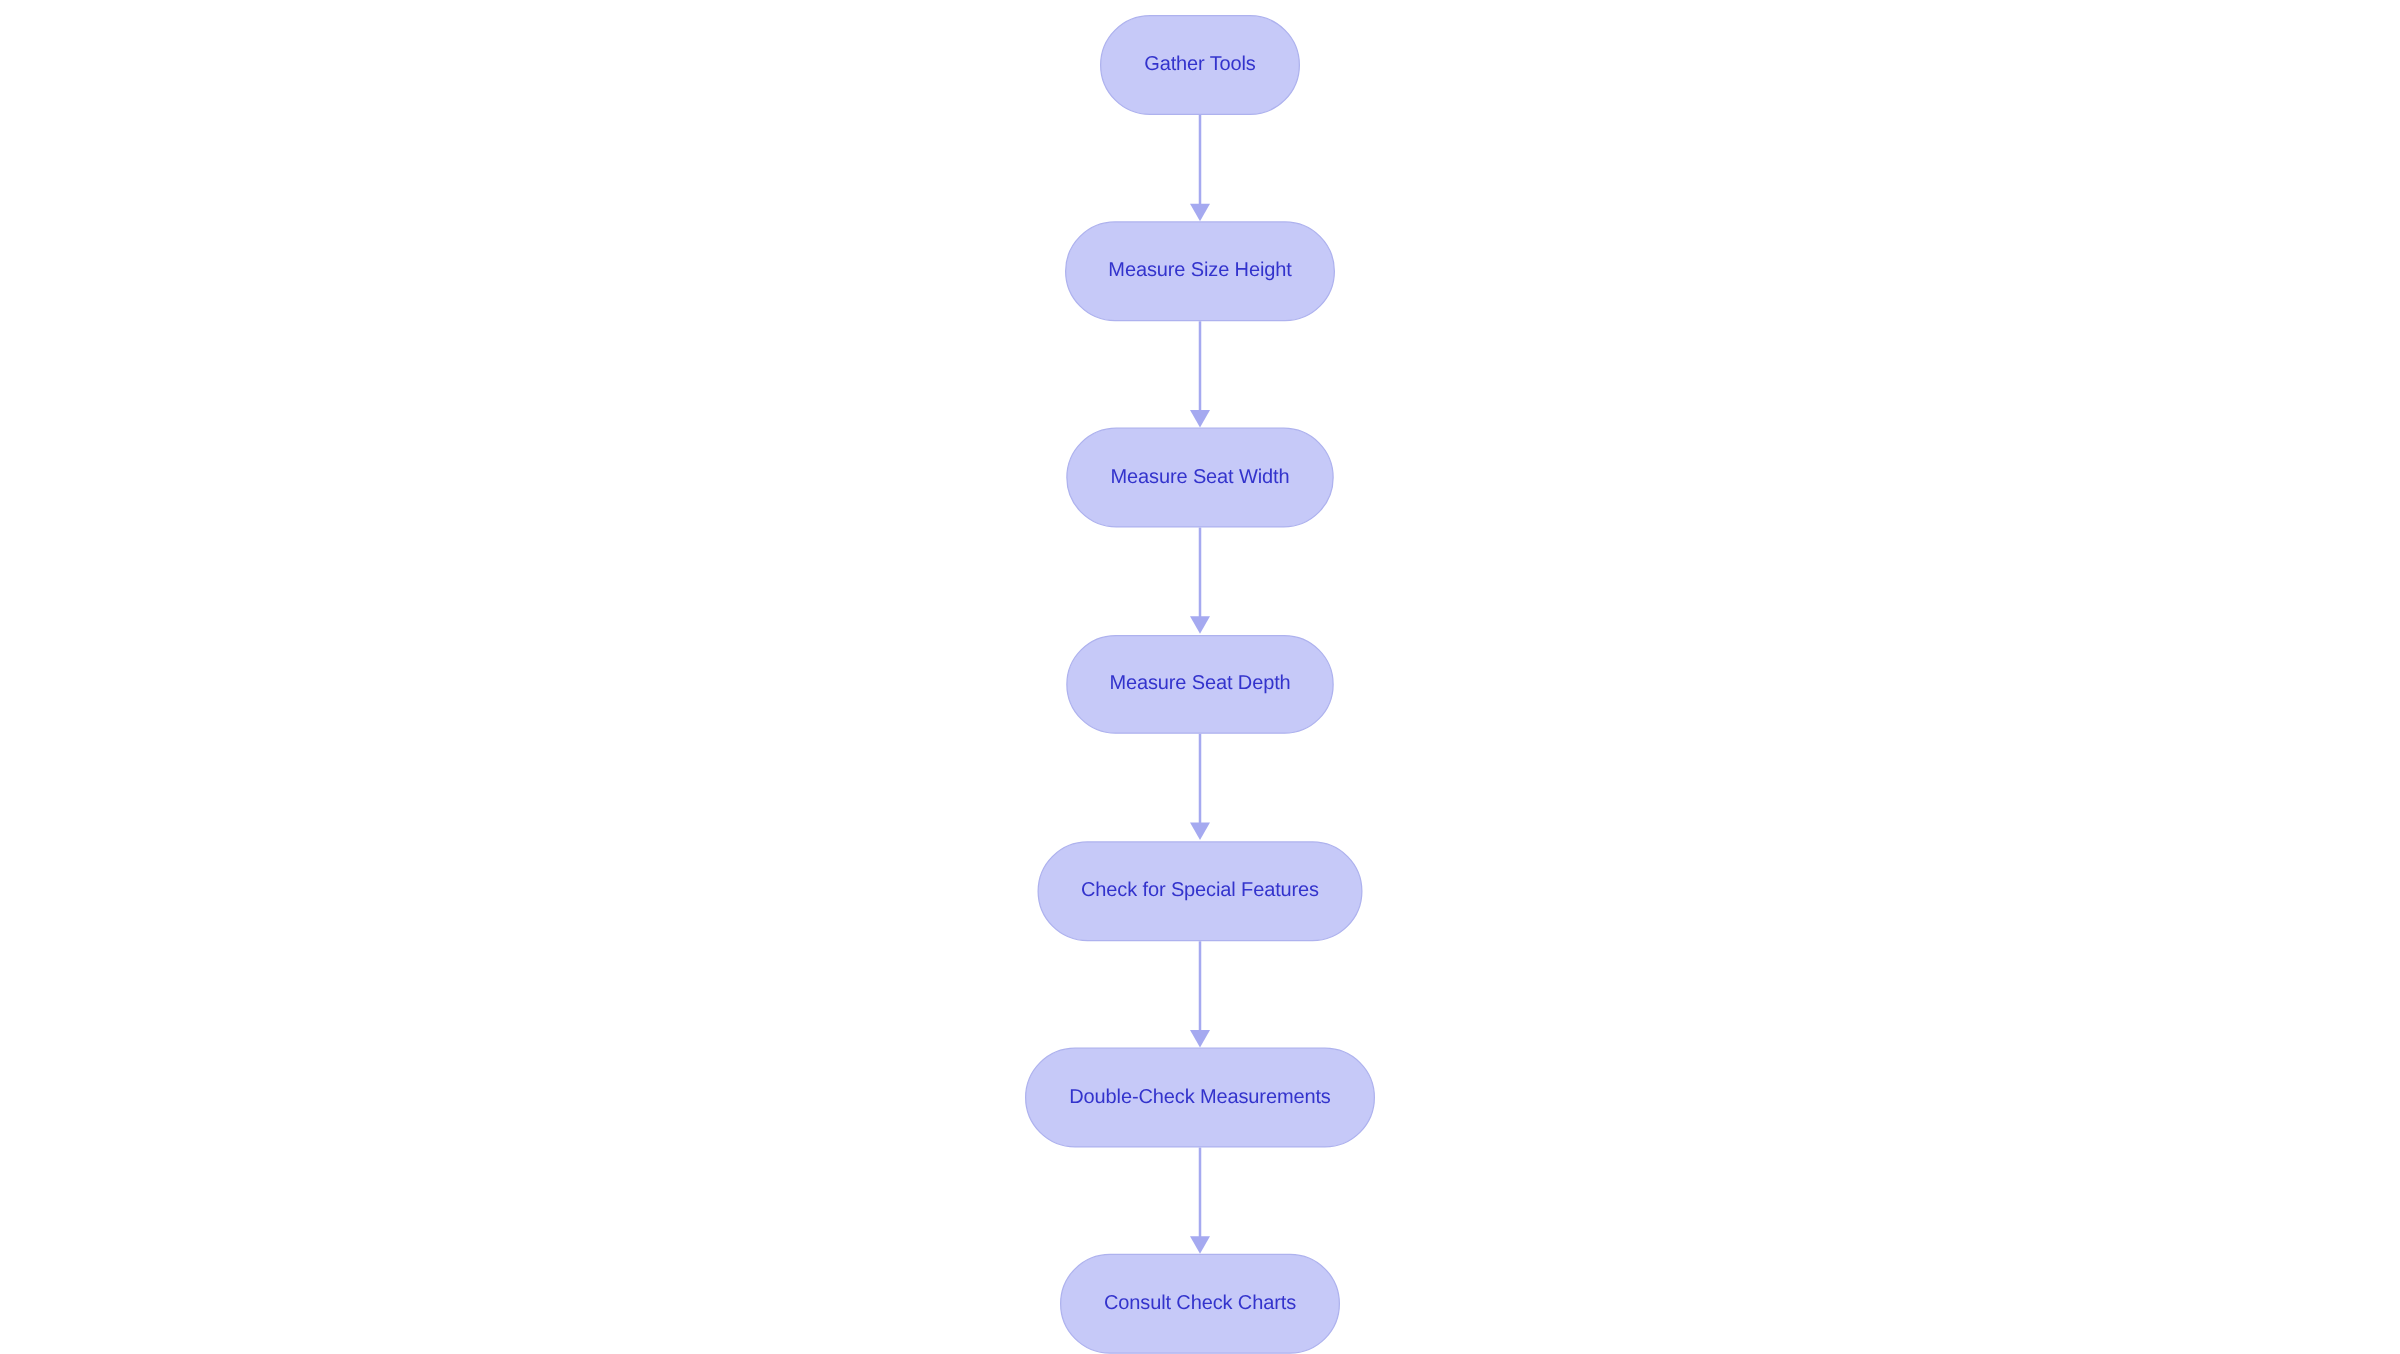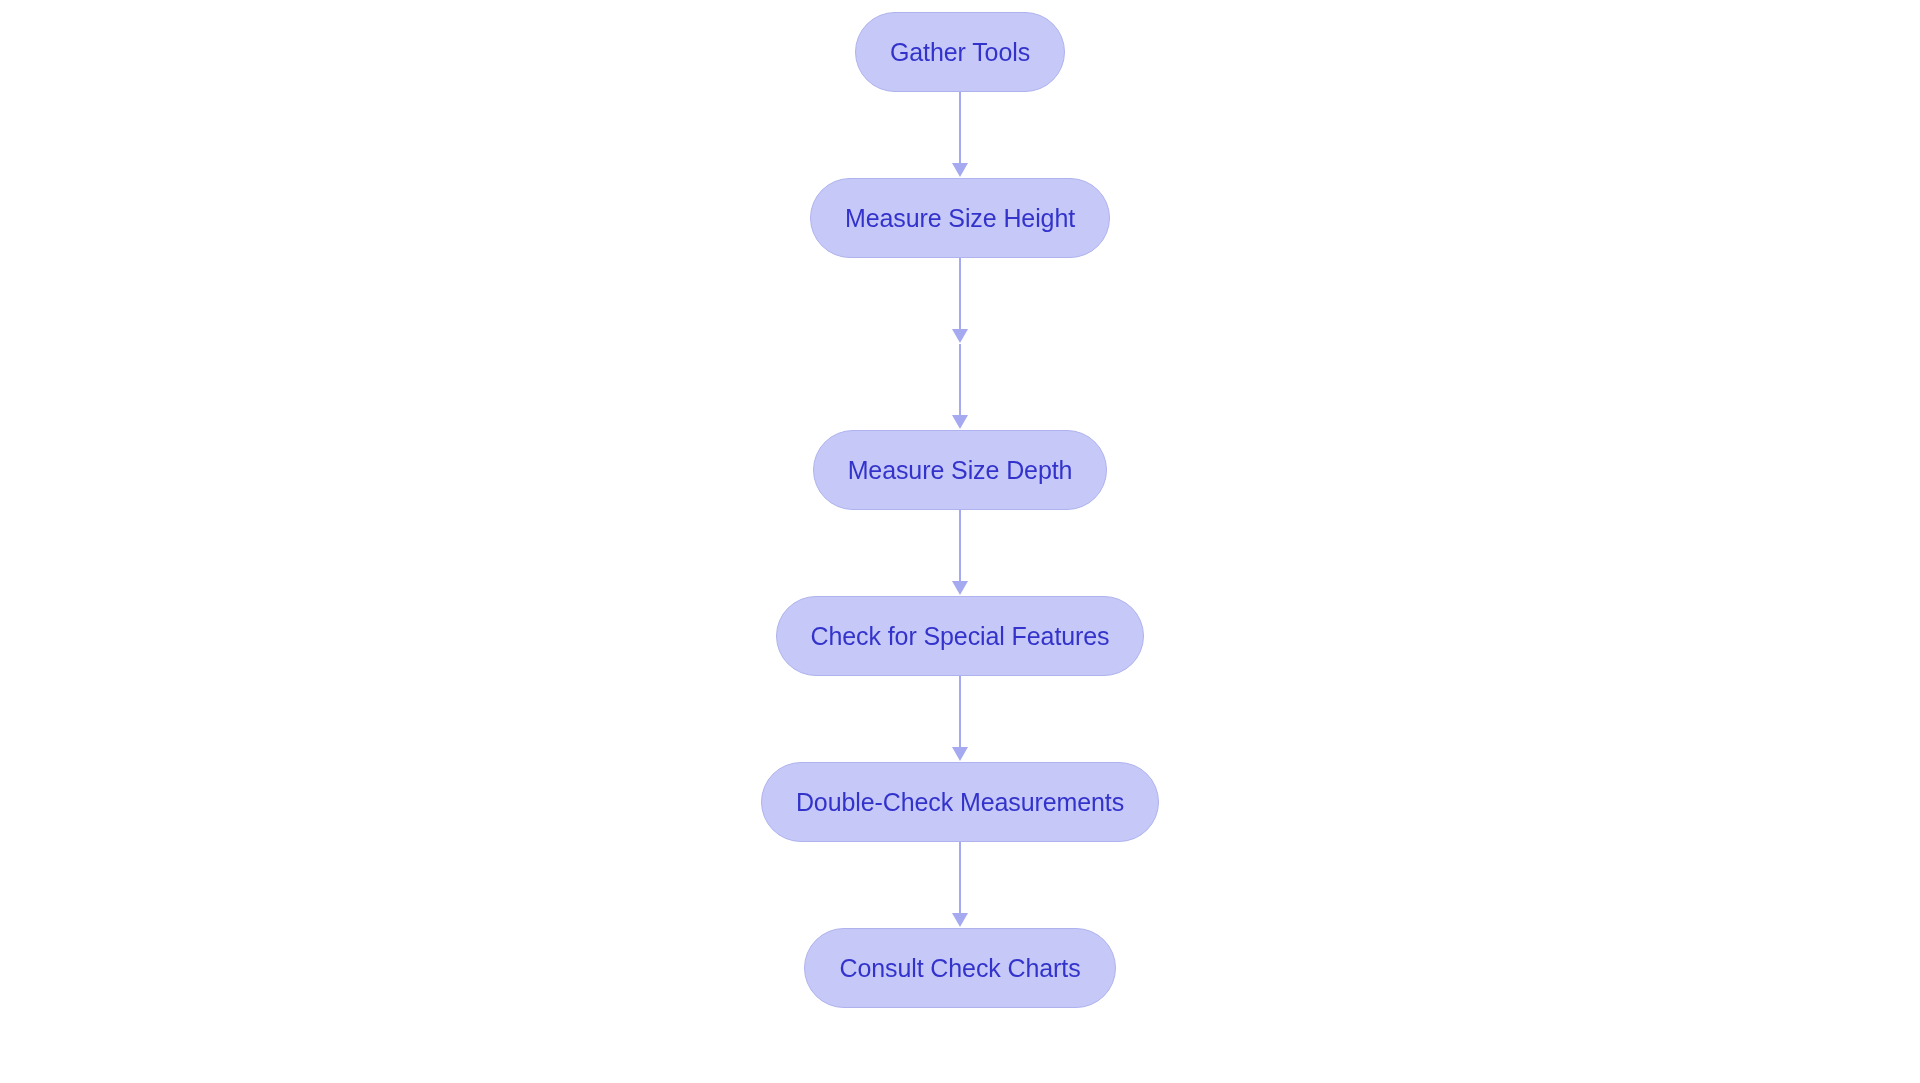--- a/index.html
+++ b/index.html
@@ -32,21 +32,21 @@
     align-items: center;
   }
 
   .flow-node {
     box-sizing: border-box;
     height: 80px;
     border-radius: 40px;
     background: #c6c9f8;
     border: 1.6px solid #aeb2ee;
     color: #3333cc;
-    font-size: 25px;
+    font-size: 16px;
     font-family: "Liberation Sans", sans-serif;
     letter-spacing: -0.1px;
     display: flex;
     align-items: center;
     justify-content: center;
     white-space: nowrap;
     padding: 0 34px;
     user-select: none;
   }
 
@@ -97,28 +97,31 @@
 
     <div class="flow-node">
       <span>Measure Size Height</span>
     </div>
 
     <div class="flow-connector">
       <div class="connector-line"></div>
       <div class="connector-arrow"></div>
     </div>
 
+    <div class="flow-node">
+      <span>Measure Seat Width</span>
+    </div>
 
     <div class="flow-connector">
       <div class="connector-line"></div>
       <div class="connector-arrow"></div>
     </div>
 
     <div class="flow-node">
-      <span>Measure Size Depth</span>
+      <span>Measure Seat Depth</span>
     </div>
 
     <div class="flow-connector">
       <div class="connector-line"></div>
       <div class="connector-arrow"></div>
     </div>
 
     <div class="flow-node">
       <span>Check for Special Features</span>
     </div>

